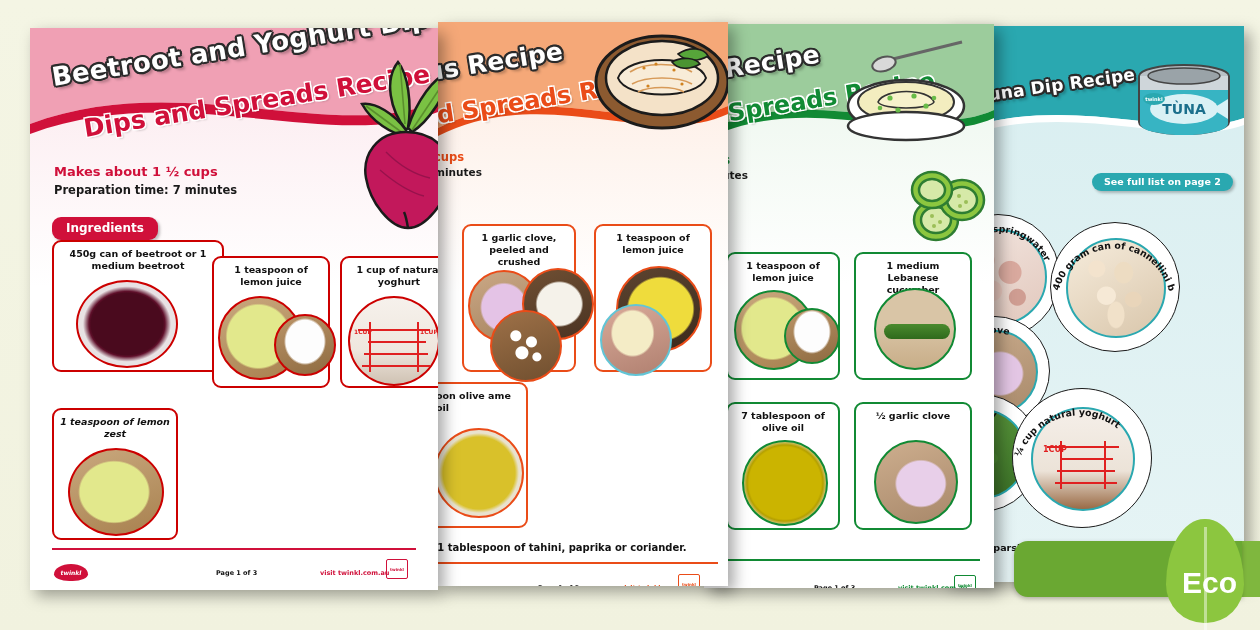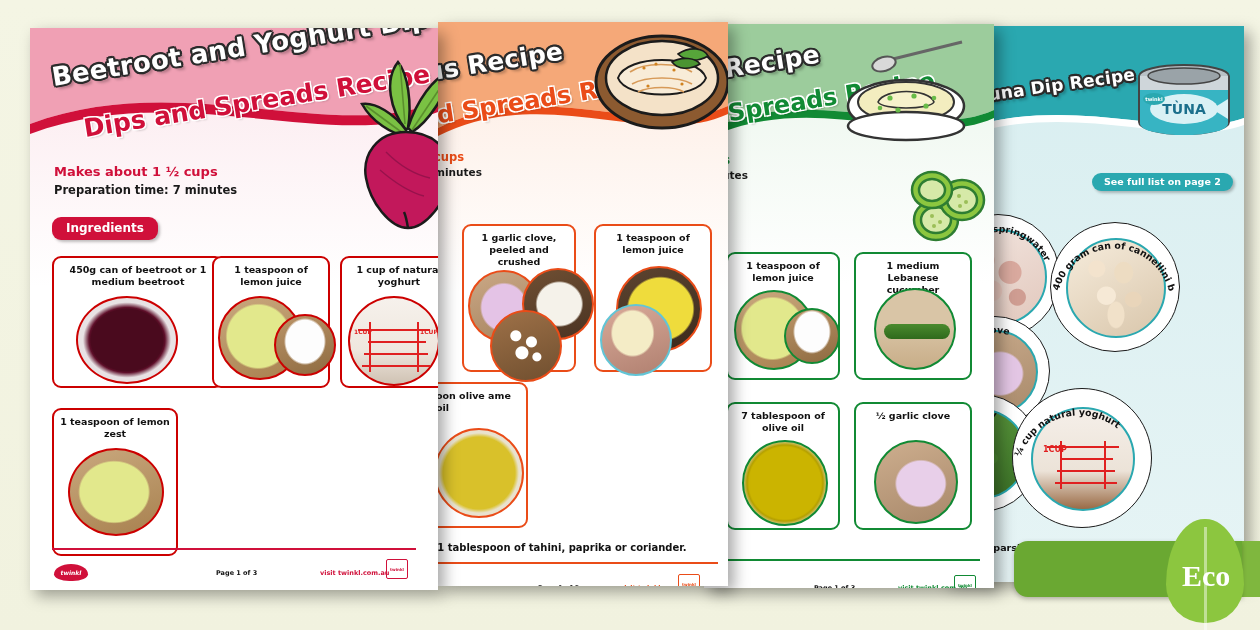--- a/index.html
+++ b/index.html
@@ -148,23 +148,23 @@
   #eco .leaf:after{
     content:""; position:absolute; left:50%; top:8%;
     width:3px; height:104%; margin-left:-1.5px;
     background:rgba(255,255,255,.45);
   }
   #eco .t-ink {
     position:absolute; left:20px; top:11px;
     font-size:30px; color:#fff; font-family:"DejaVu Sans", sans-serif;
   }
   #eco .t-eco {
-    position:absolute; left:168px; top:18px;
+    position:absolute; left:168px; top:25px;
     font-size:30px; color:#fff; font-weight:bold;
-    font-family:Liberation Serif, serif;
+    font-family:Liberation Sans, sans-serif;
   }
 
   
   .clip { position:absolute; }
 </style>
 </head>
 <body>
 
 <div id="stage">
 
@@ -471,21 +471,21 @@
           <path d="M16,54 L54,82"></path>
       </g>
       <path d="M56,80 C88,80 104,104 100,126 C96,150 76,176 58,176 C40,176 20,150 16,126 C12,104 26,80 56,80 Z" fill="#c2185b" stroke="#1b1b1b" stroke-width="2.5"></path>
       <path d="M58,176 C57,170 56,164 54,160" stroke="#1b1b1b" stroke-width="2.5" fill="none"></path>
       <g stroke="#8e1149" stroke-width="1.4" fill="none" opacity=".8">
         <path d="M36,100 C48,112 62,122 80,126"></path>
         <path d="M30,118 C44,130 58,140 74,144"></path>
       </g>
     </svg>
 
-    <div class="ing-box" style="left:22px; top:228px; width:172px; height:132px;">
+    <div class="ing-box" style="left:22px; top:212px; width:172px; height:132px;">
       <div class="ing-label">450g can of beetroot or 1 medium beetroot</div>
       <div class="photo" style="left:22px; top:38px; width:102px; height:88px;
            background:radial-gradient(ellipse at 50% 50%, #4a0a1e 0 36px, #5f0f2a 38px, #e8e2e4 44px);"></div>
     </div>
 
     <div class="ing-box" style="left:182px; top:228px; width:118px; height:132px;">
       <div class="ing-label">1 teaspoon of lemon juice</div>
       <div class="photo" style="left:4px; top:38px; width:84px; height:84px;
            background:radial-gradient(ellipse at 48% 48%, #e2e88c 0 31px, transparent 33px),
              linear-gradient(160deg,#c9a87e,#a8814f);"></div>
@@ -505,21 +505,21 @@
             <path d="M16,58 H80"></path>
             <path d="M14,70 H82"></path>
           <path d="M22,26 L22,76"></path>
             <path d="M70,26 L70,76"></path>
         </g>
         <text x="6" y="38" font-family="DejaVu Sans, sans-serif" font-size="6" font-weight="bold" fill="#e02020">1CUP</text>
         <text x="72" y="38" font-family="DejaVu Sans, sans-serif" font-size="6" font-weight="bold" fill="#e02020">1CUP</text>
       </svg>
     </div>
 
-    <div class="ing-box" style="left:22px; top:380px; width:126px; height:148px;">
+    <div class="ing-box" style="left:22px; top:380px; width:126px; height:132px;font-style:italic;">
       <div class="ing-label">1 teaspoon of lemon zest</div>
       <div class="photo" style="left:14px; top:38px; width:96px; height:88px;
            background:radial-gradient(ellipse at 48% 50%, #e2e88c 0 34px, transparent 36px),
              linear-gradient(160deg,#c9a87e,#a8814f);"></div>
     </div>
 
 
 
     <div class="footer-rule" style="left:22px; top:520px; width:364px; background:#d0103a;"></div>
     <div class="twinkl-logo" style="left:24px; top:536px; background:#d0103a;">twinkl</div>

